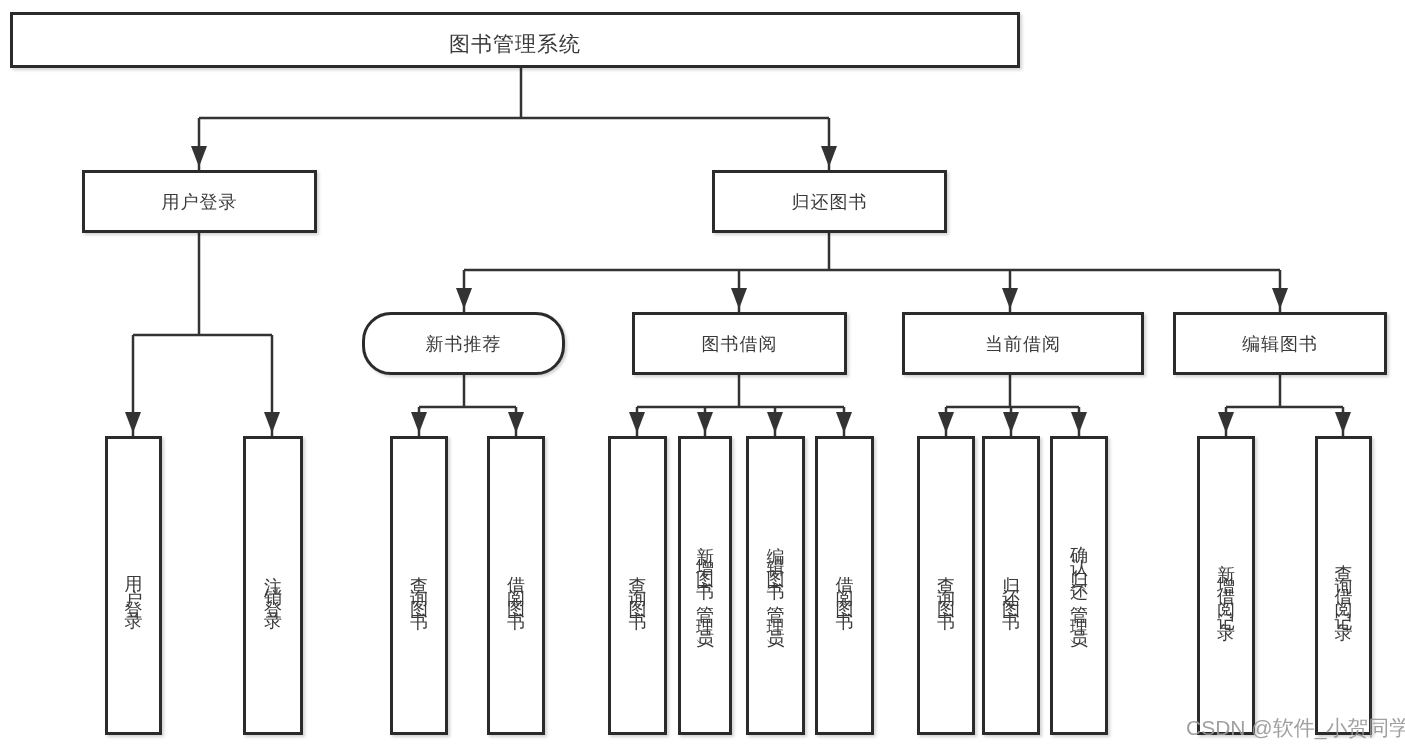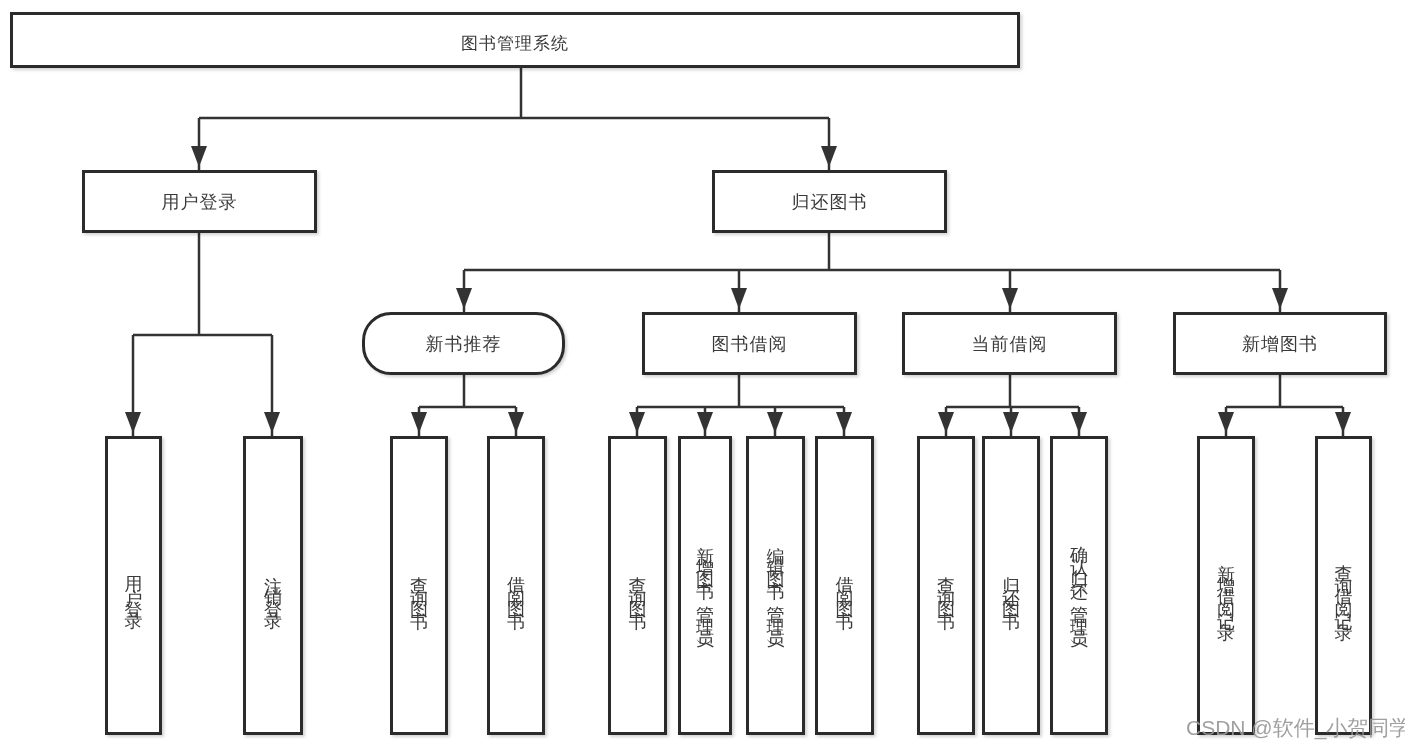--- a/index.html
+++ b/index.html
@@ -27,21 +27,21 @@
     align-items: center;
     justify-content: center;
     color: #3a3a3a;
   }
   .hlabel {
     font-size: 18px;
     letter-spacing: 1px;
     color: #3a3a3a;
     white-space: nowrap;
   }
-  .root-label { font-size: 17px; margin-top: 7px; }
+  .root-label { font-size: 21px; margin-top: 7px; }
   .vtext {
     writing-mode: vertical-rl;
     text-orientation: mixed;
     font-size: 18px;
     line-height: 1;
     letter-spacing: 12px;
     color: #3a3a3a;
     white-space: nowrap;
   }
   .watermark {
@@ -134,28 +134,28 @@
   <div class="box" style="left:82px; top:170px; width:235px; height:63px;">
     <span class="hlabel">用户登录</span>
   </div>
   <div class="box" style="left:712px; top:170px; width:235px; height:63px;">
     <span class="hlabel">归还图书</span>
   </div>
 
   <div class="box" style="left:362px; top:312px; width:203px; height:63px;border-radius:29px;">
     <span class="hlabel">新书推荐</span>
   </div>
-  <div class="box" style="left:632px; top:312px; width:215px; height:63px;margin-left:10px;">
+  <div class="box" style="left:632px; top:312px; width:215px; height:63px;">
     <span class="hlabel">图书借阅</span>
   </div>
-  <div class="box" style="left:902px; top:312px; width:215px; height:63px;">
+  <div class="box" style="left:902px; top:312px; width:242px; height:63px;">
     <span class="hlabel">当前借阅</span>
   </div>
   <div class="box" style="left:1173px; top:312px; width:214px; height:63px;">
-    <span class="hlabel">新增图书</span>
+    <span class="hlabel">编辑图书</span>
   </div>
 
   <div class="box" style="left:105px; top:436px; width:57px; height:299px;">
     <span class="vtext">用户登录</span>
   </div>
   <div class="box" style="left:243px; top:436px; width:60px; height:299px;">
     <span class="vtext">注销登录</span>
   </div>
 
   <div class="box" style="left:390px; top:436px; width:58px; height:299px;">

